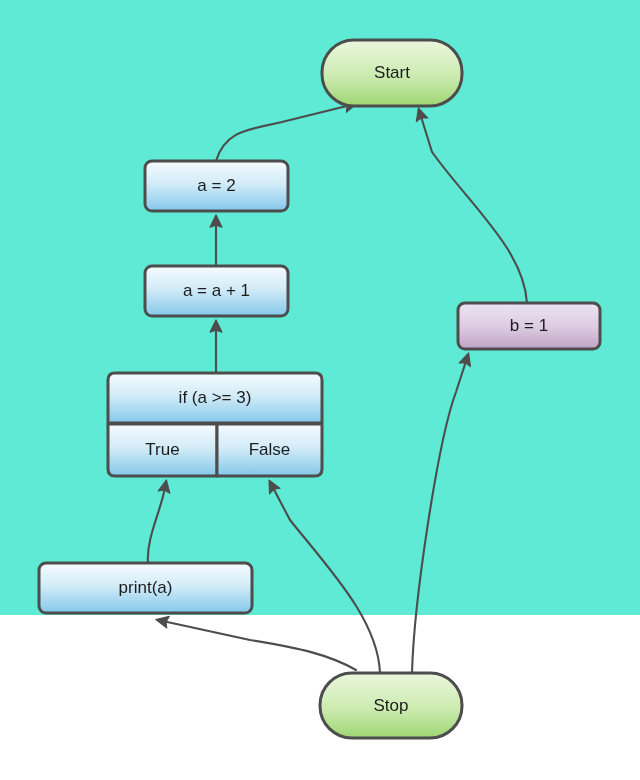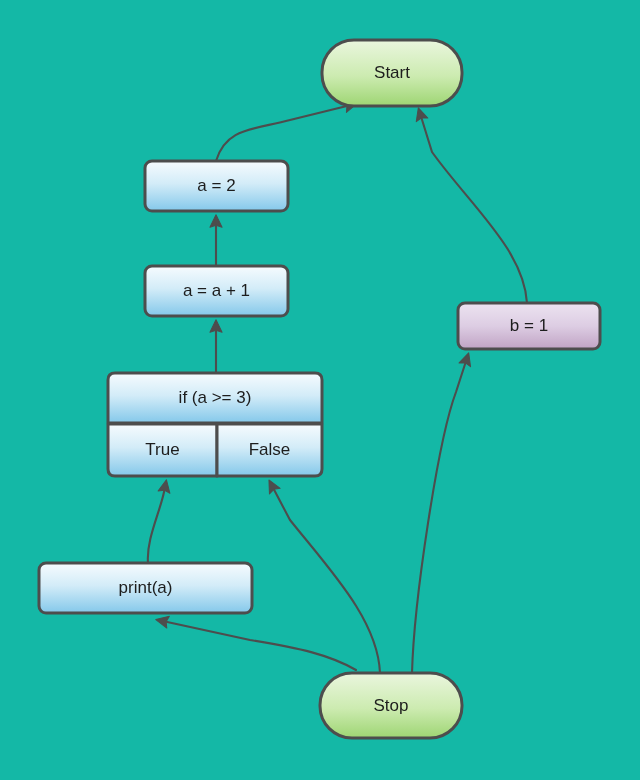--- a/index.html
+++ b/index.html
@@ -9,22 +9,22 @@
   }
   body {
     width: 640px;
     height: 780px;
     font-family: "Liberation Sans", sans-serif;
     overflow: hidden;
   }
   #canvas {
     position: relative;
     width: 640px;
-    height: 780px;
-    background: #14b8a6;
+    height: 615px;
+    background: #5eead4;
   }
   svg.flow {
     position: absolute;
     left: 0;
     top: 0;
     width: 640px;
     height: 780px;
     display: block;
   }
   .node-label {

